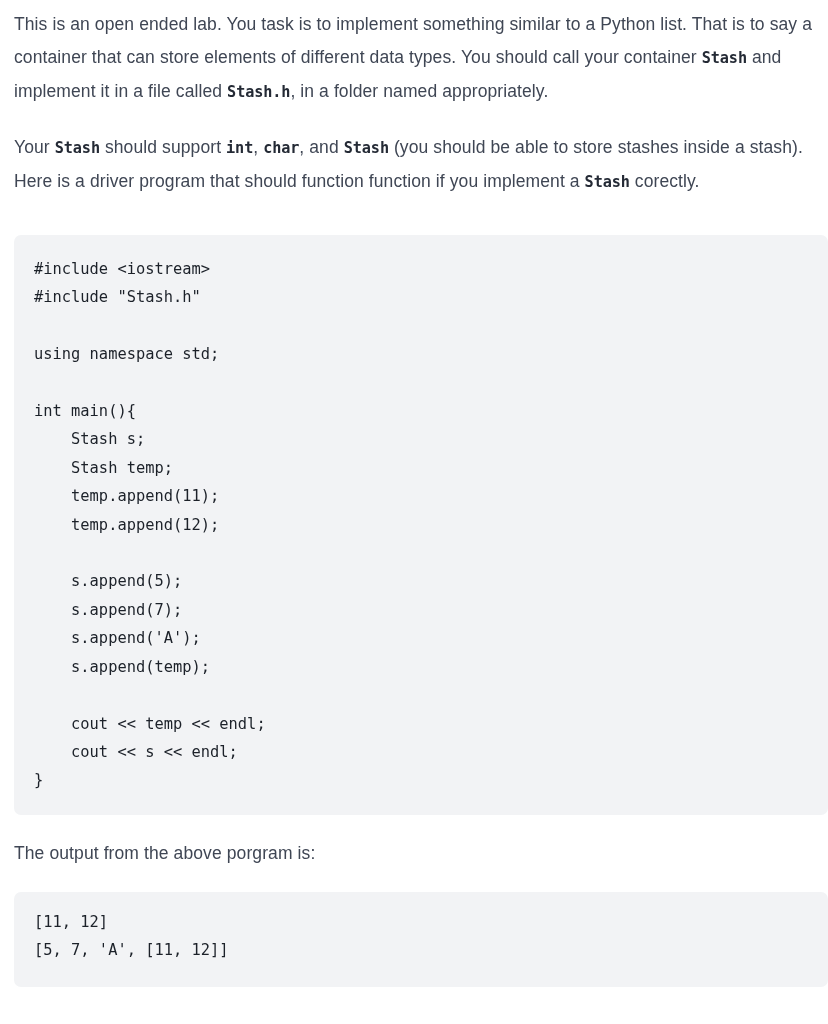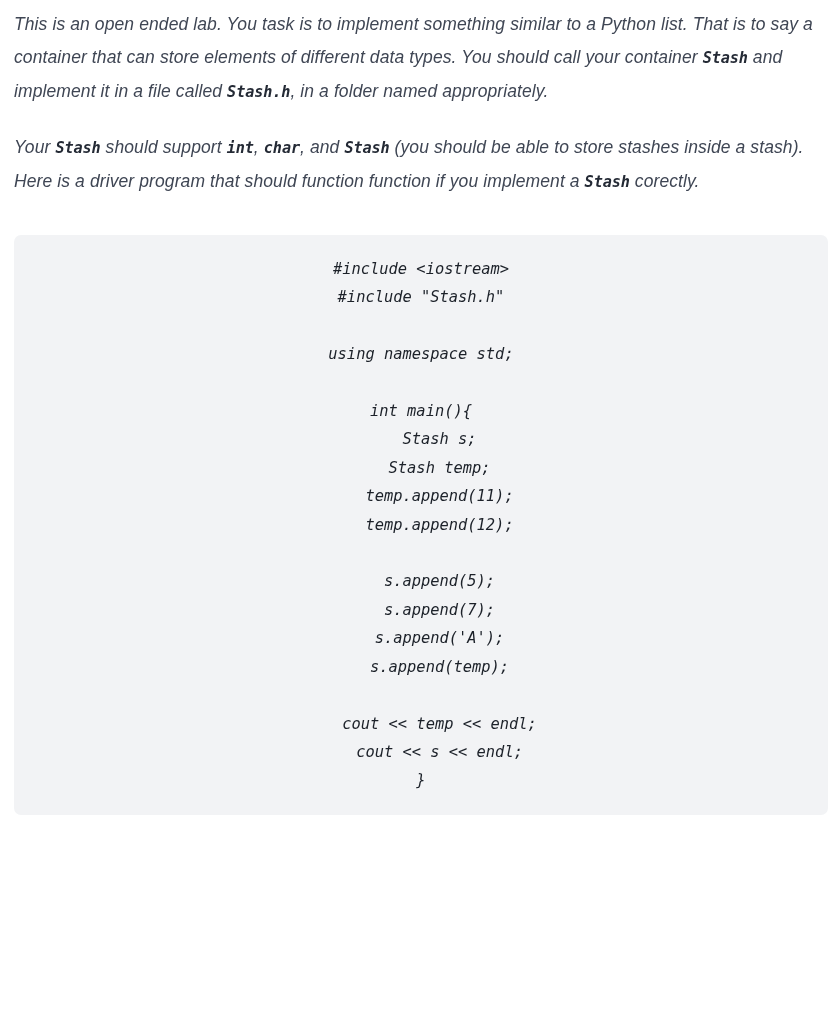--- a/index.html
+++ b/index.html
@@ -12,21 +12,20 @@
     width: 828px;
     height: 1024px;
     overflow: hidden;
     font-family: "Liberation Sans", sans-serif;
     color: #3d4352;
   }
   .doc {
     padding: 8px 0 0 14px;
     box-sizing: border-box;
     width: 828px;
-    font-style: italic;
   }
   p.para {
     margin: 0 0 22px 0;
     font-size: 17.5px;
     line-height: 33px;
     color: #3f4654;
     letter-spacing: 0.1px;
   }
   p.para.tight {
     margin-bottom: 36px;
@@ -43,21 +42,20 @@
     border-radius: 7px;
     margin: 0 0 22px 0;
     padding: 20px 20px 20px 20px;
     font-family: "DejaVu Sans Mono", "Liberation Mono", monospace;
     font-size: 15.4px;
     line-height: 28.4px;
     color: #1c2129;
     white-space: pre;
     overflow: hidden;
     box-sizing: border-box;
-    text-align: center;
   }
   pre.codeblock.output {
     padding: 16px 20px 22px 20px;
     margin-bottom: 0;
   }
 </style>
 </head>
 <body>
 
 <div class="doc">
@@ -79,15 +77,18 @@
 
     s.append(5);
     s.append(7);
     s.append('A');
     s.append(temp);
 
     cout &lt;&lt; temp &lt;&lt; endl;
     cout &lt;&lt; s &lt;&lt; endl;
 }</pre>
 
+  <p class="para">The output from the above porgram is:</p>
 
+  <pre class="codeblock output">[11, 12]
+[5, 7, 'A', [11, 12]]</pre>
 
 </div>
 
 </body></html>

